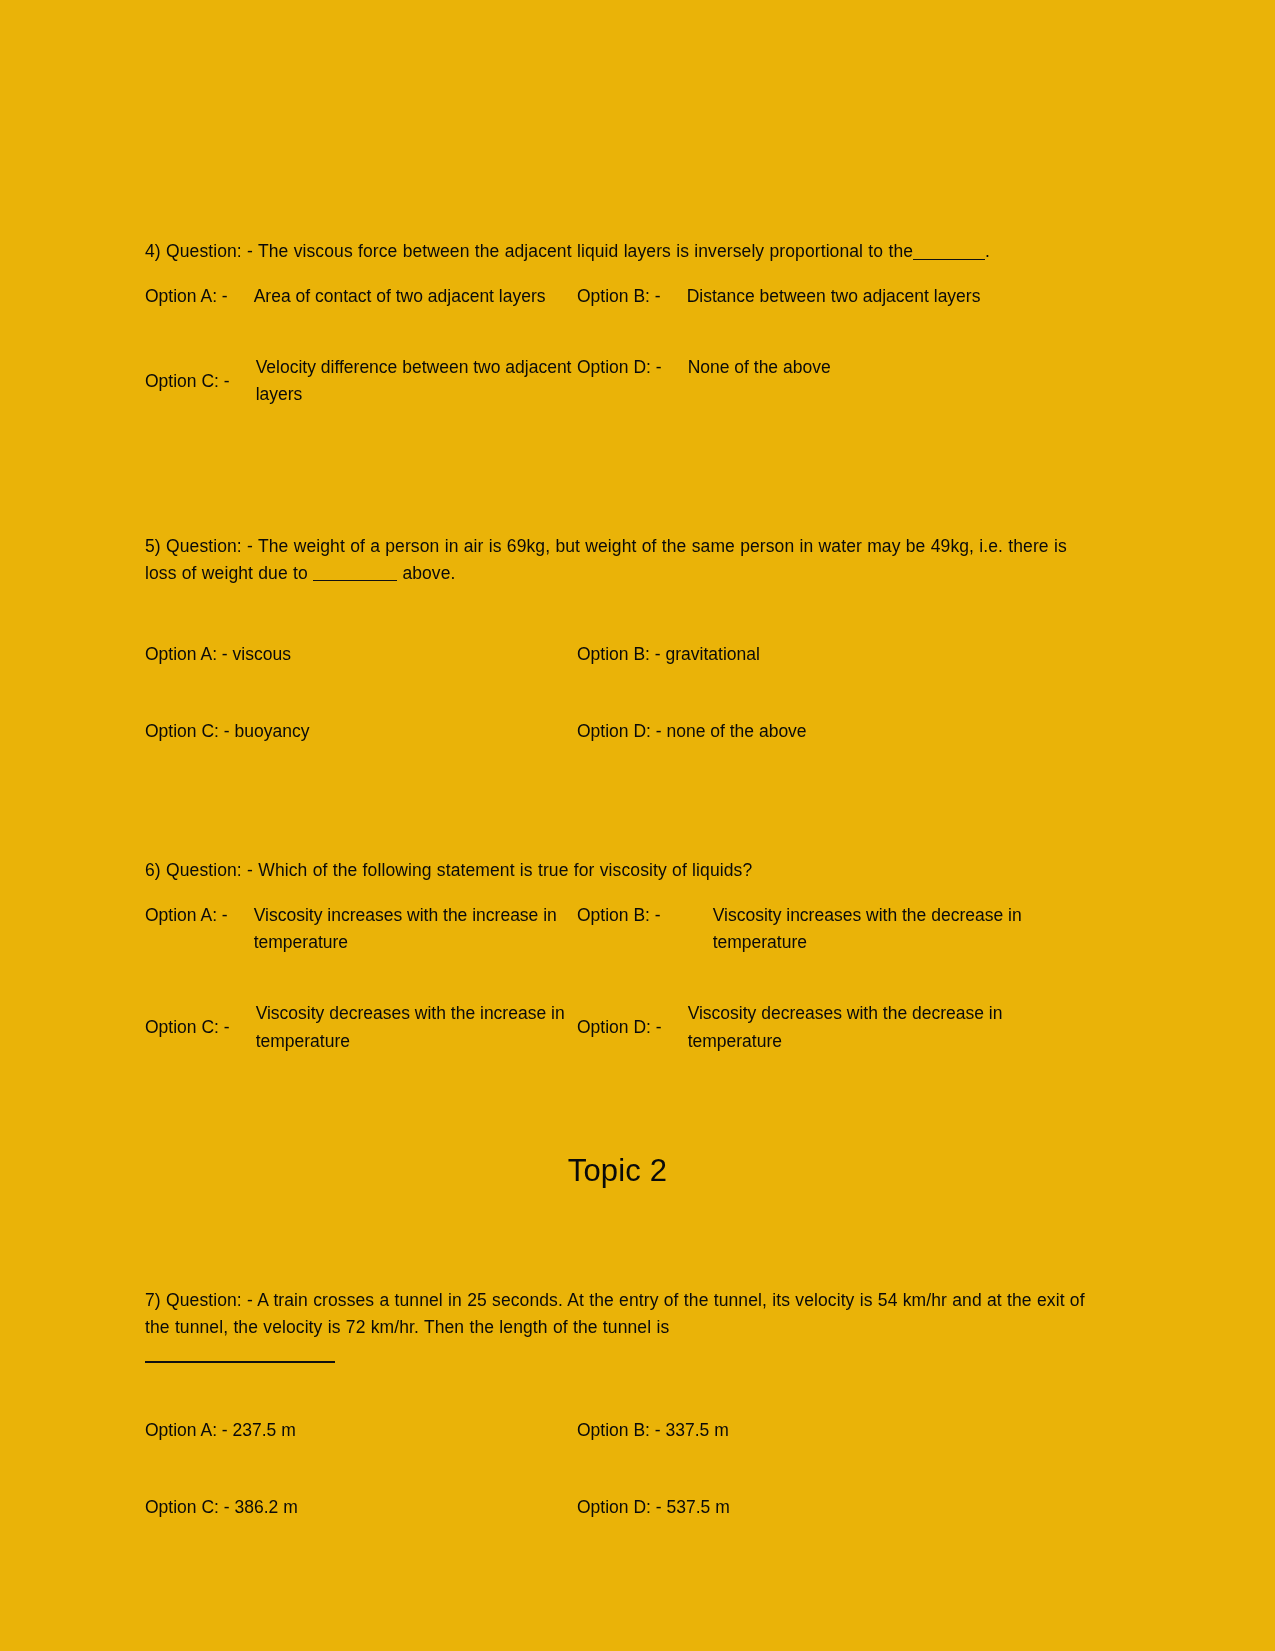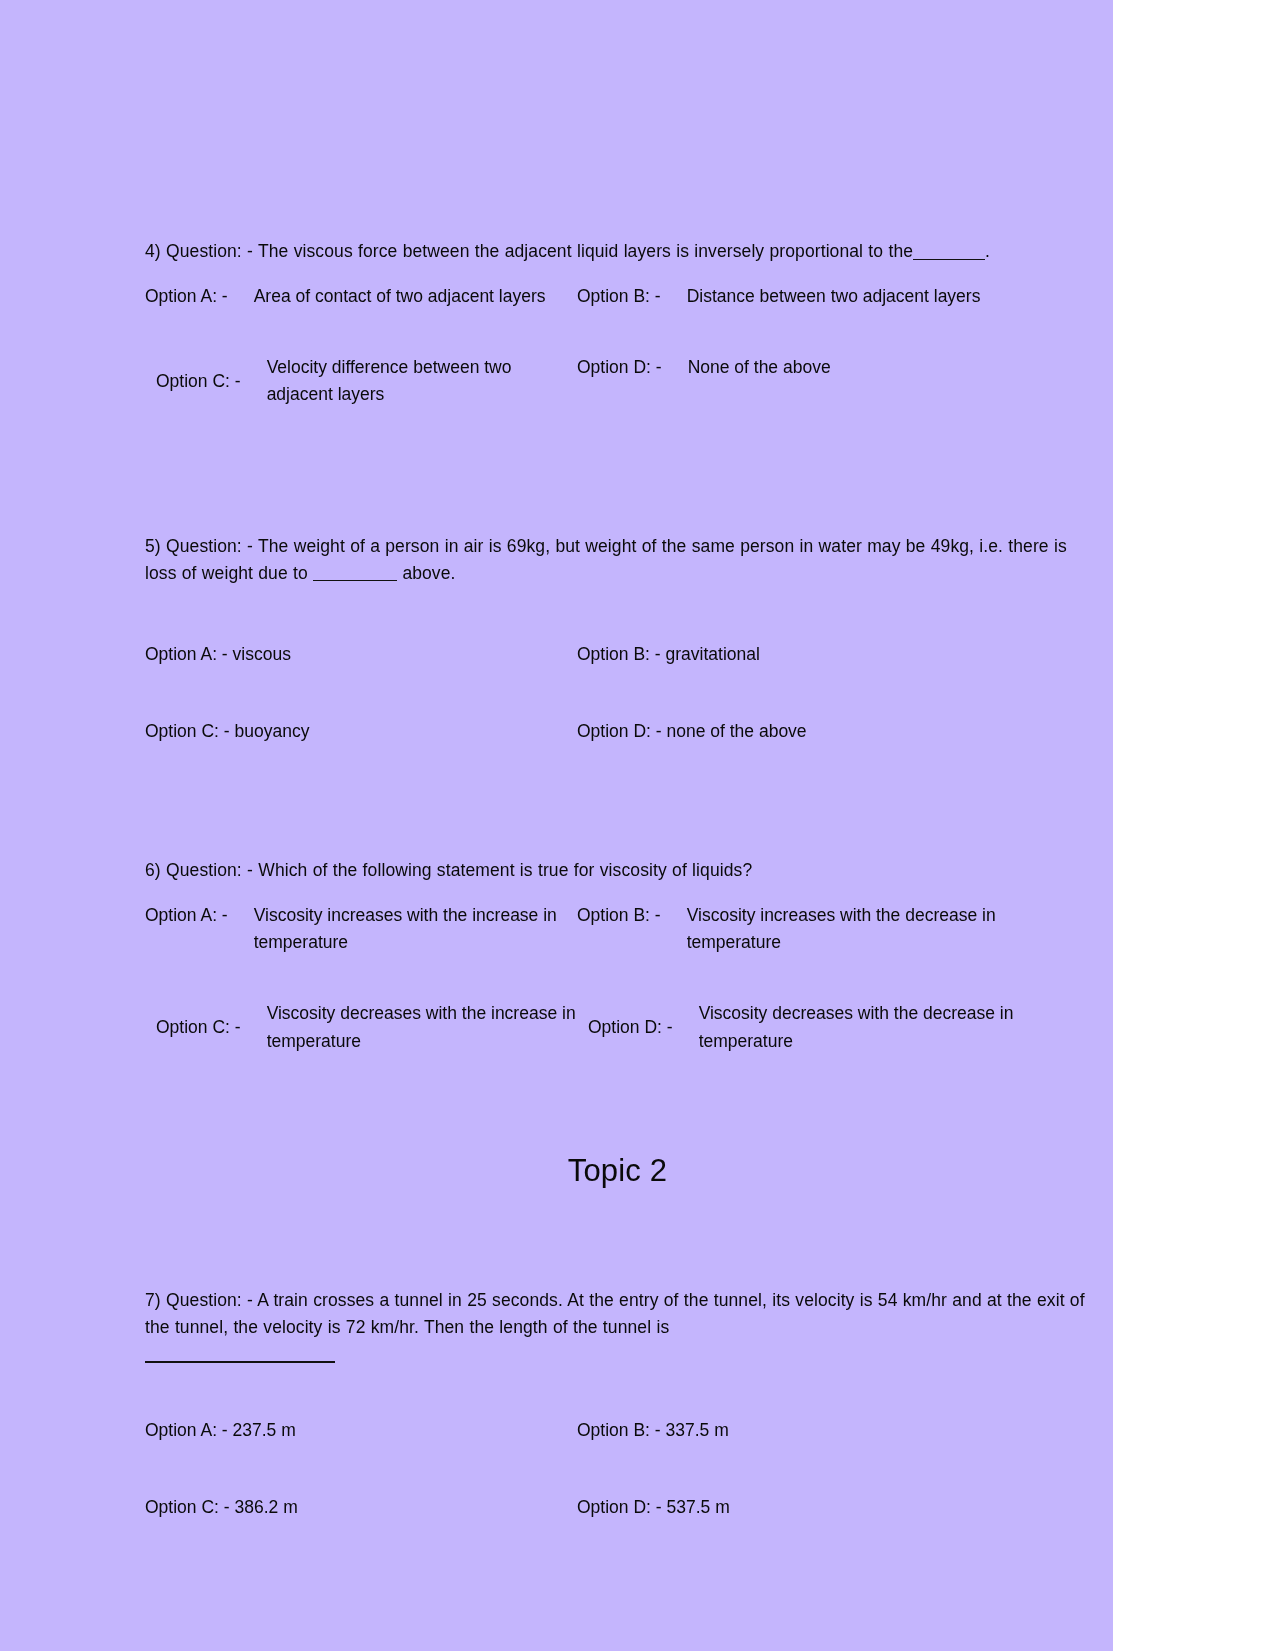--- a/index.html
+++ b/index.html
@@ -8,23 +8,23 @@
     padding: 0;
     background: #ffffff;
   }
   body {
     font-family: "Liberation Sans", sans-serif;
     color: #0a0a0a;
     -webkit-font-smoothing: antialiased;
   }
   .page {
     position: relative;
-    width: 1113px;
+    width: 1275px;
     height: 1651px;
-    background: #c4b5fd;
+    background: #eab308;
     overflow: hidden;
     box-sizing: border-box;
   }
   .content {
     position: absolute;
     left: 145px;
     top: 238px;
     width: 945px;
   }
 
@@ -78,26 +78,26 @@
     font-size: 17.5px;
     line-height: 1.55;
     flex: 1 1 auto;
   }
 
   
   .opt-inline .opt-label { margin-right: 0; margin-top: 28px; }
 
   
   .row-wrap { display: flex; align-items: center; }
-  .row-wrap .opt-label { margin-right: 10px; margin-left: 11px; }
+  .row-wrap .opt-label { margin-right: 10px; }
   .row-top { display: flex; align-items: flex-start; }
   .row-top .opt-label { margin-right: 10px; }
 
   .w-a { width: 300px; }
-  .w-b { width: 400px; }
+  .w-b { width: 400px; margin-left: 26px; }
   .sp-18 { height: 18px; }
   .sp-22 { height: 22px; }
   .sp-26 { height: 26px; }
   .sp-44 { height: 44px; }
   .sp-96 { height: 96px; }
   .sp-112 { height: 112px; }
   .sp-124 { height: 124px; }
 
   
   .topic-heading {

